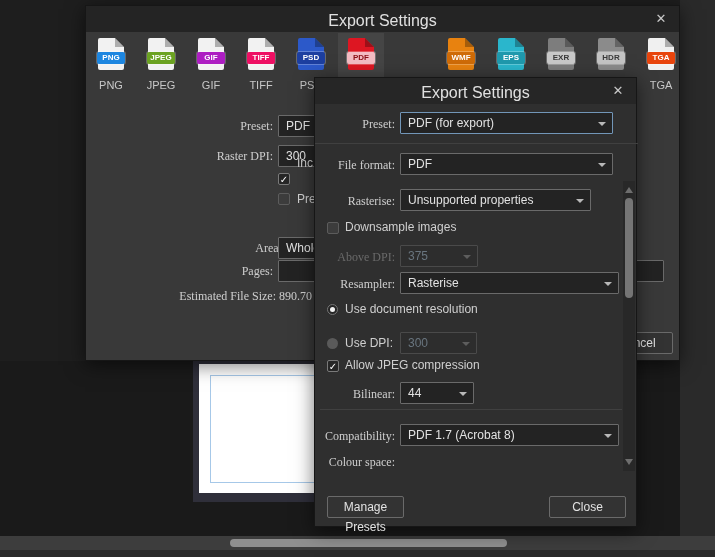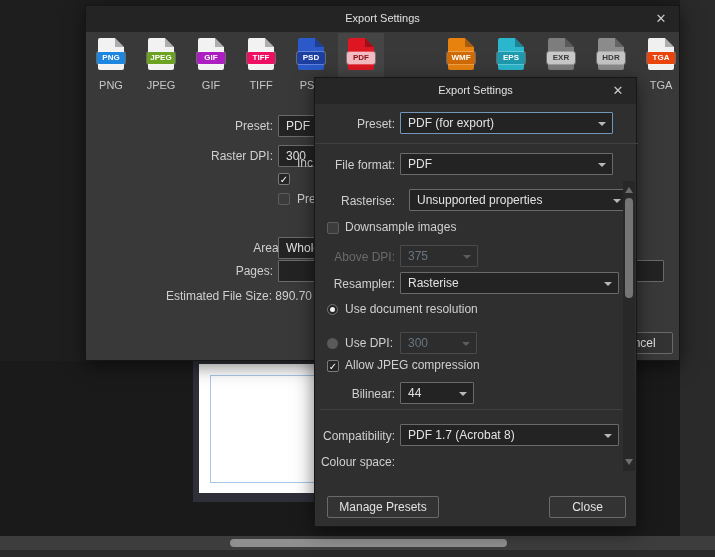--- a/index.html
+++ b/index.html
@@ -17,21 +17,21 @@
 
   
   #doc-frame{left:193px;top:356px;width:152px;height:146px;background:#2f2f3a;}
   #doc-page{left:199px;top:364px;width:140px;height:129px;background:#ffffff;}
   #doc-guide{left:210px;top:375px;width:126px;height:106px;border:1px solid #a6c8e8;}
 
   
   .dialog{position:absolute;box-shadow:0 4px 18px rgba(0,0,0,.55);border:1px solid #161616;box-sizing:border-box;}
   .titlebar{position:absolute;left:0;top:0;right:0;height:26px;background:#242424;}
   .titlebar .title{position:absolute;left:0;right:0;top:6px;text-align:center;
-                   font-size:11px;color:#e0e0e0;}
+                   font-size:16px;color:#e0e0e0;}
   .close-x{position:absolute;top:4px;right:9px;width:18px;height:18px;line-height:18px;
            text-align:center;font-size:13px;color:#c8c8c8;cursor:default;}
 
   #bg-dialog{left:85px;top:5px;width:595px;height:356px;background:#393939;}
   #fg-dialog{left:314px;top:77px;width:323px;height:450px;background:#2f2f2f;z-index:10;}
 
   
   .fmt-tile{position:absolute;top:27px;width:46px;height:58px;text-align:center;}
   .fmt-tile.selected{background:#454545;}
   .page-icon{position:relative;width:26px;height:32px;margin:5px auto 0 auto;border-radius:2px;background:#f0f0f0;}
@@ -40,21 +40,21 @@
   .fmt-tile.selected .fold-notch{border-top-color:#454545;}
   .fold-flap{position:absolute;top:0;right:0;width:0;height:0;
              border-bottom:9px solid rgba(0,0,0,.28);border-right:9px solid transparent;}
   .band{position:absolute;left:-1px;right:-1px;top:14px;height:12px;line-height:12px;
         border-radius:2px;font-size:8px;font-weight:bold;letter-spacing:0;
         text-align:center;box-shadow:0 0 0 1px rgba(255,255,255,.25);}
   .fmt-label{margin-top:9px;font-size:11px;color:#c8c8c8;line-height:13px;}
 
   
   .lbl{position:absolute;font-size:12px;color:#cfcfcf;white-space:nowrap;}
-  .lbl.right{text-align:right;}
+  .lbl.right{text-align:right;font-family:Liberation Serif, serif;}
   .lbl.dis{color:#6a6a6a;}
   .field{position:absolute;box-sizing:border-box;height:22px;background:#232323;
          border:1px solid #6a6a6a;border-radius:1px;color:#e2e2e2;font-size:12px;
          line-height:20px;padding:0 16px 0 7px;white-space:nowrap;overflow:hidden;}
   .field.focus{border-color:#7296b8;}
   .field.dis{background:#2d2d2d;border-color:#4a4a4a;color:#69757f;}
   .arr{position:absolute;right:6px;top:9px;width:0;height:0;
        border-left:4px solid transparent;border-right:4px solid transparent;
        border-top:4px solid #b8b8b8;}
   .field.dis .arr{border-top-color:#5d5d5d;}
@@ -216,21 +216,21 @@
 
   <div class="lbl right" style="left:0;top:39px;width:80px">Preset:</div>
   <div class="field focus" style="left:85px;top:34px;width:213px"><span>PDF (for export)</span><i class="arr"></i></div>
 
   <div class="divider" style="left:0;top:65px;width:323px"></div>
 
   <div class="lbl right" style="left:0;top:80px;width:80px">File format:</div>
   <div class="field" style="left:85px;top:75px;width:213px"><span>PDF</span><i class="arr"></i></div>
 
   <div class="lbl right" style="left:0;top:116px;width:80px">Rasterise:</div>
-  <div class="field" style="left:94px;top:111px;width:219px"><span>Unsupported properties</span><i class="arr"></i></div>
+  <div class="field" style="left:85px;top:111px;width:191px"><span>Unsupported properties</span><i class="arr"></i></div>
 
   <div class="cbx" style="left:12px;top:144px"></div>
   <div class="lbl" style="left:30px;top:142px">Downsample images</div>
 
   <div class="lbl right dis" style="left:0;top:172px;width:80px">Above DPI:</div>
   <div class="field dis" style="left:85px;top:167px;width:78px"><span>375</span><i class="arr"></i></div>
 
   <div class="lbl right" style="left:0;top:199px;width:80px">Resampler:</div>
   <div class="field" style="left:85px;top:194px;width:219px"><span>Rasterise</span><i class="arr"></i></div>
 
@@ -255,15 +255,15 @@
   <div class="field" style="left:85px;top:346px;width:219px"><span>PDF 1.7 (Acrobat 8)</span><i class="arr"></i></div>
 
   <div class="lbl right" style="left:0;top:377px;width:80px">Colour space:</div>
 
   <div id="fg-vscroll">
     <i class="vs-arrow-up"></i>
     <i class="vs-arrow-down"></i>
     <div class="vs-thumb"></div>
   </div>
 
-  <div class="btn" style="left:12px;top:418px;width:112px">Manage Presets</div>
+  <div class="btn" style="left:12px;top:418px;width:77px">Manage Presets</div>
   <div class="btn" style="left:234px;top:418px;width:77px">Close</div>
 </div>
 
 </body></html>

